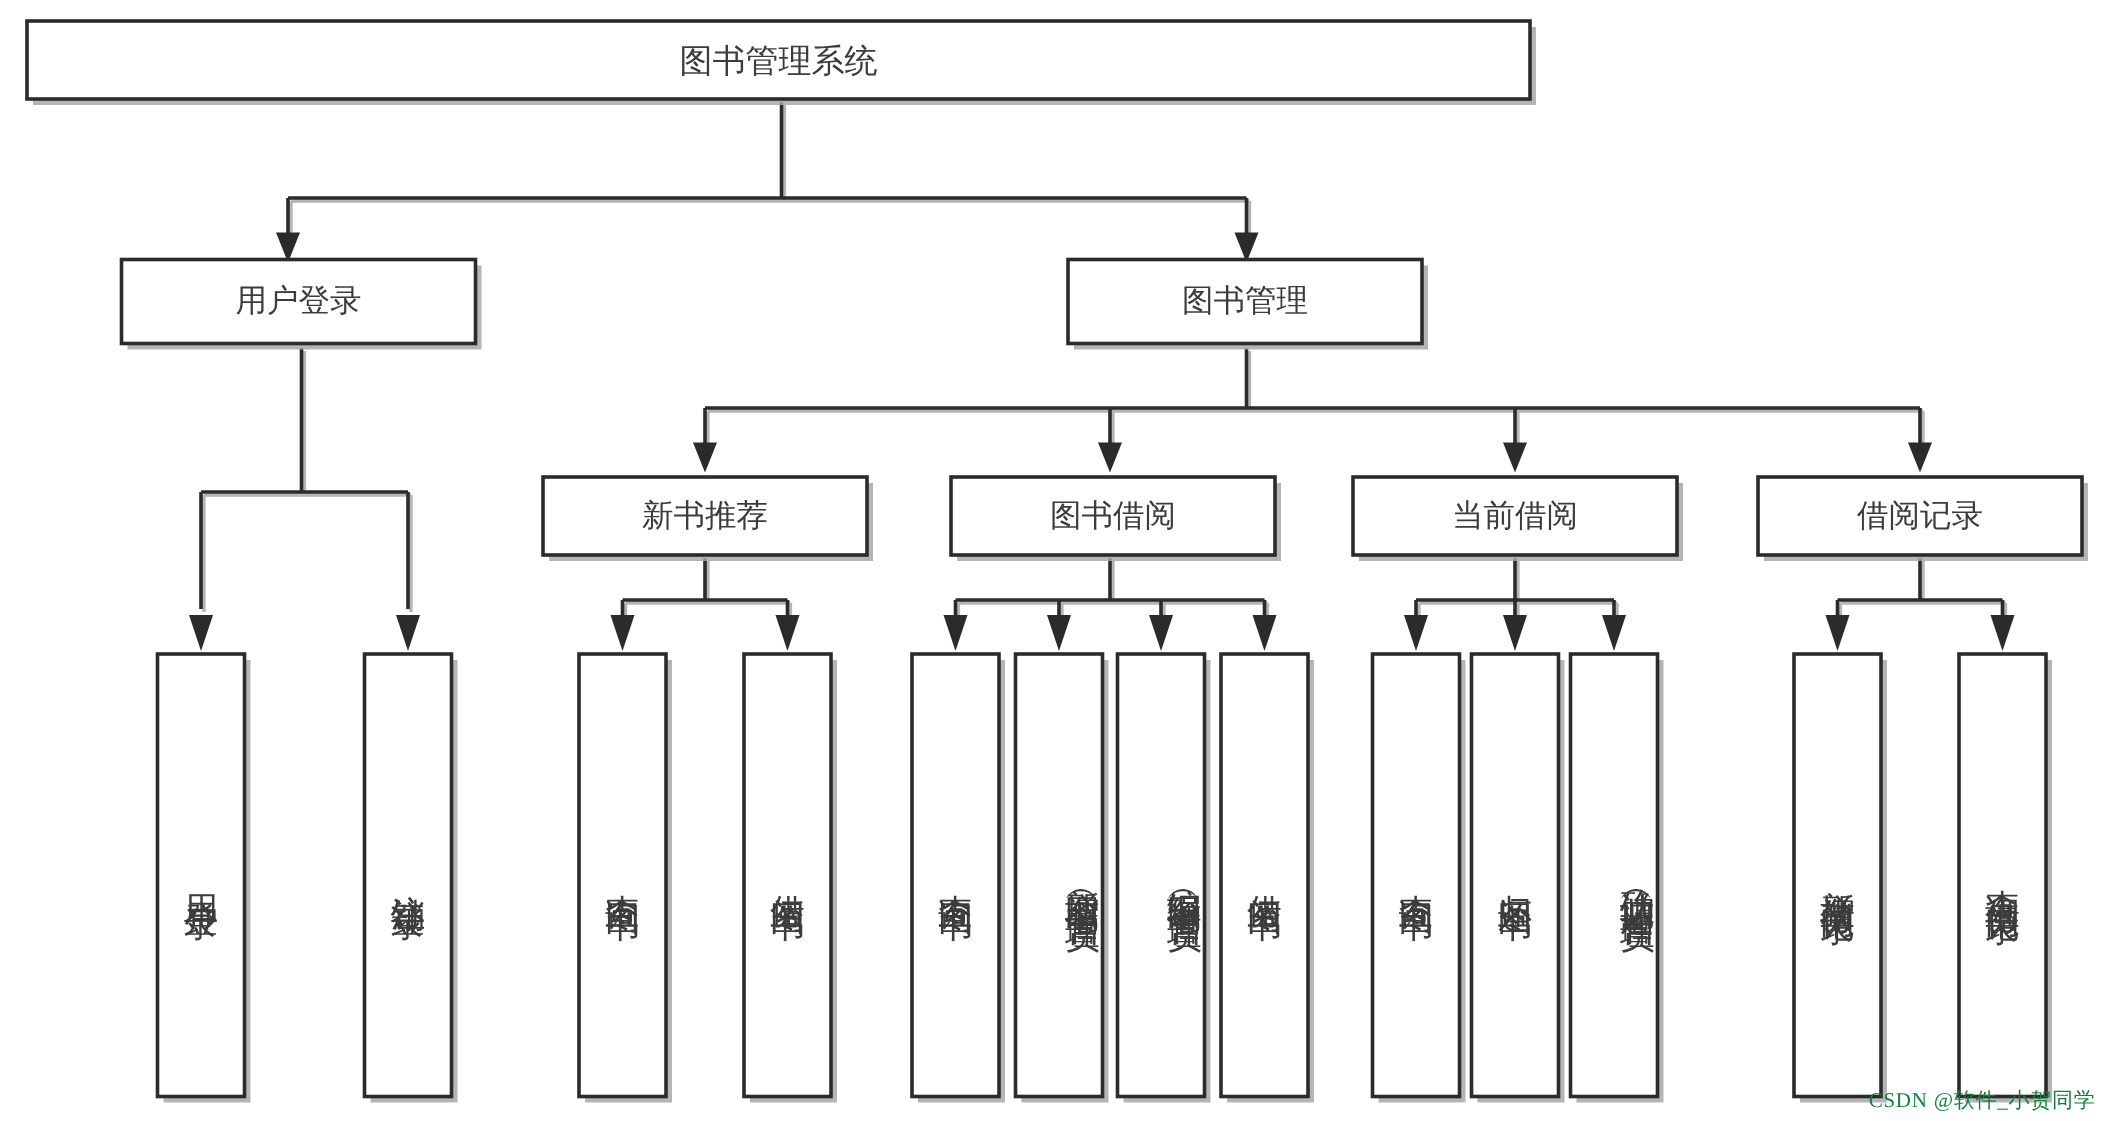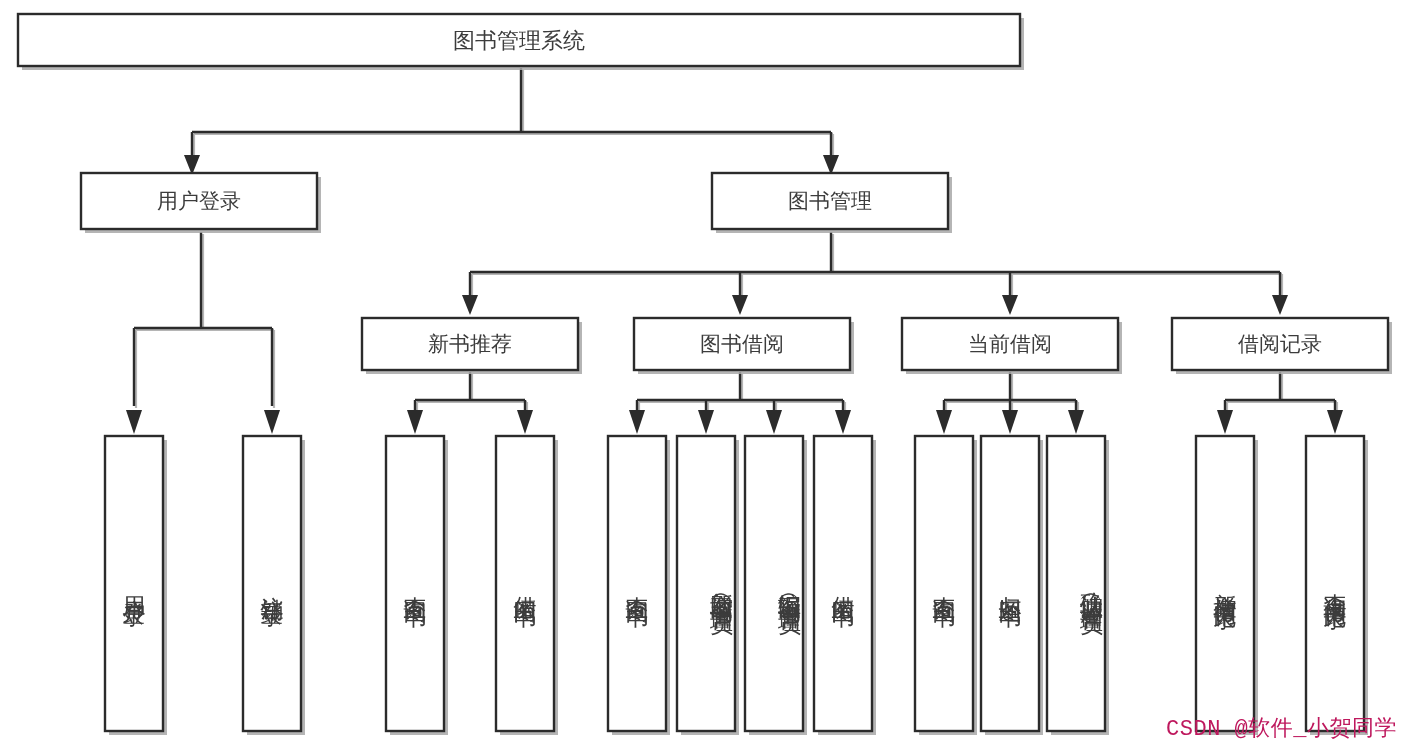--- a/index.html
+++ b/index.html
@@ -79,23 +79,23 @@
     white-space: normal;
     pointer-events: none;
   }
   .vlabel.center-v {
     align-items: center;
   }
   .watermark {
     position: absolute;
     right: 8px;
     bottom: 4px;
-    font-family: Liberation Mono, monospace;
-    font-size: 22px;
-    color: #be185d;
+    font-family: Liberation Serif, serif;
+    font-size: 14px;
+    color: #15803d;
     letter-spacing: 0.5px;
     white-space: nowrap;
   }
 </style>
 </head>
 <body>
 
 <div id="diagram-root">
 
   <svg class="diagram" viewBox="0 0 1405 747" xmlns="http://www.w3.org/2000/svg">

